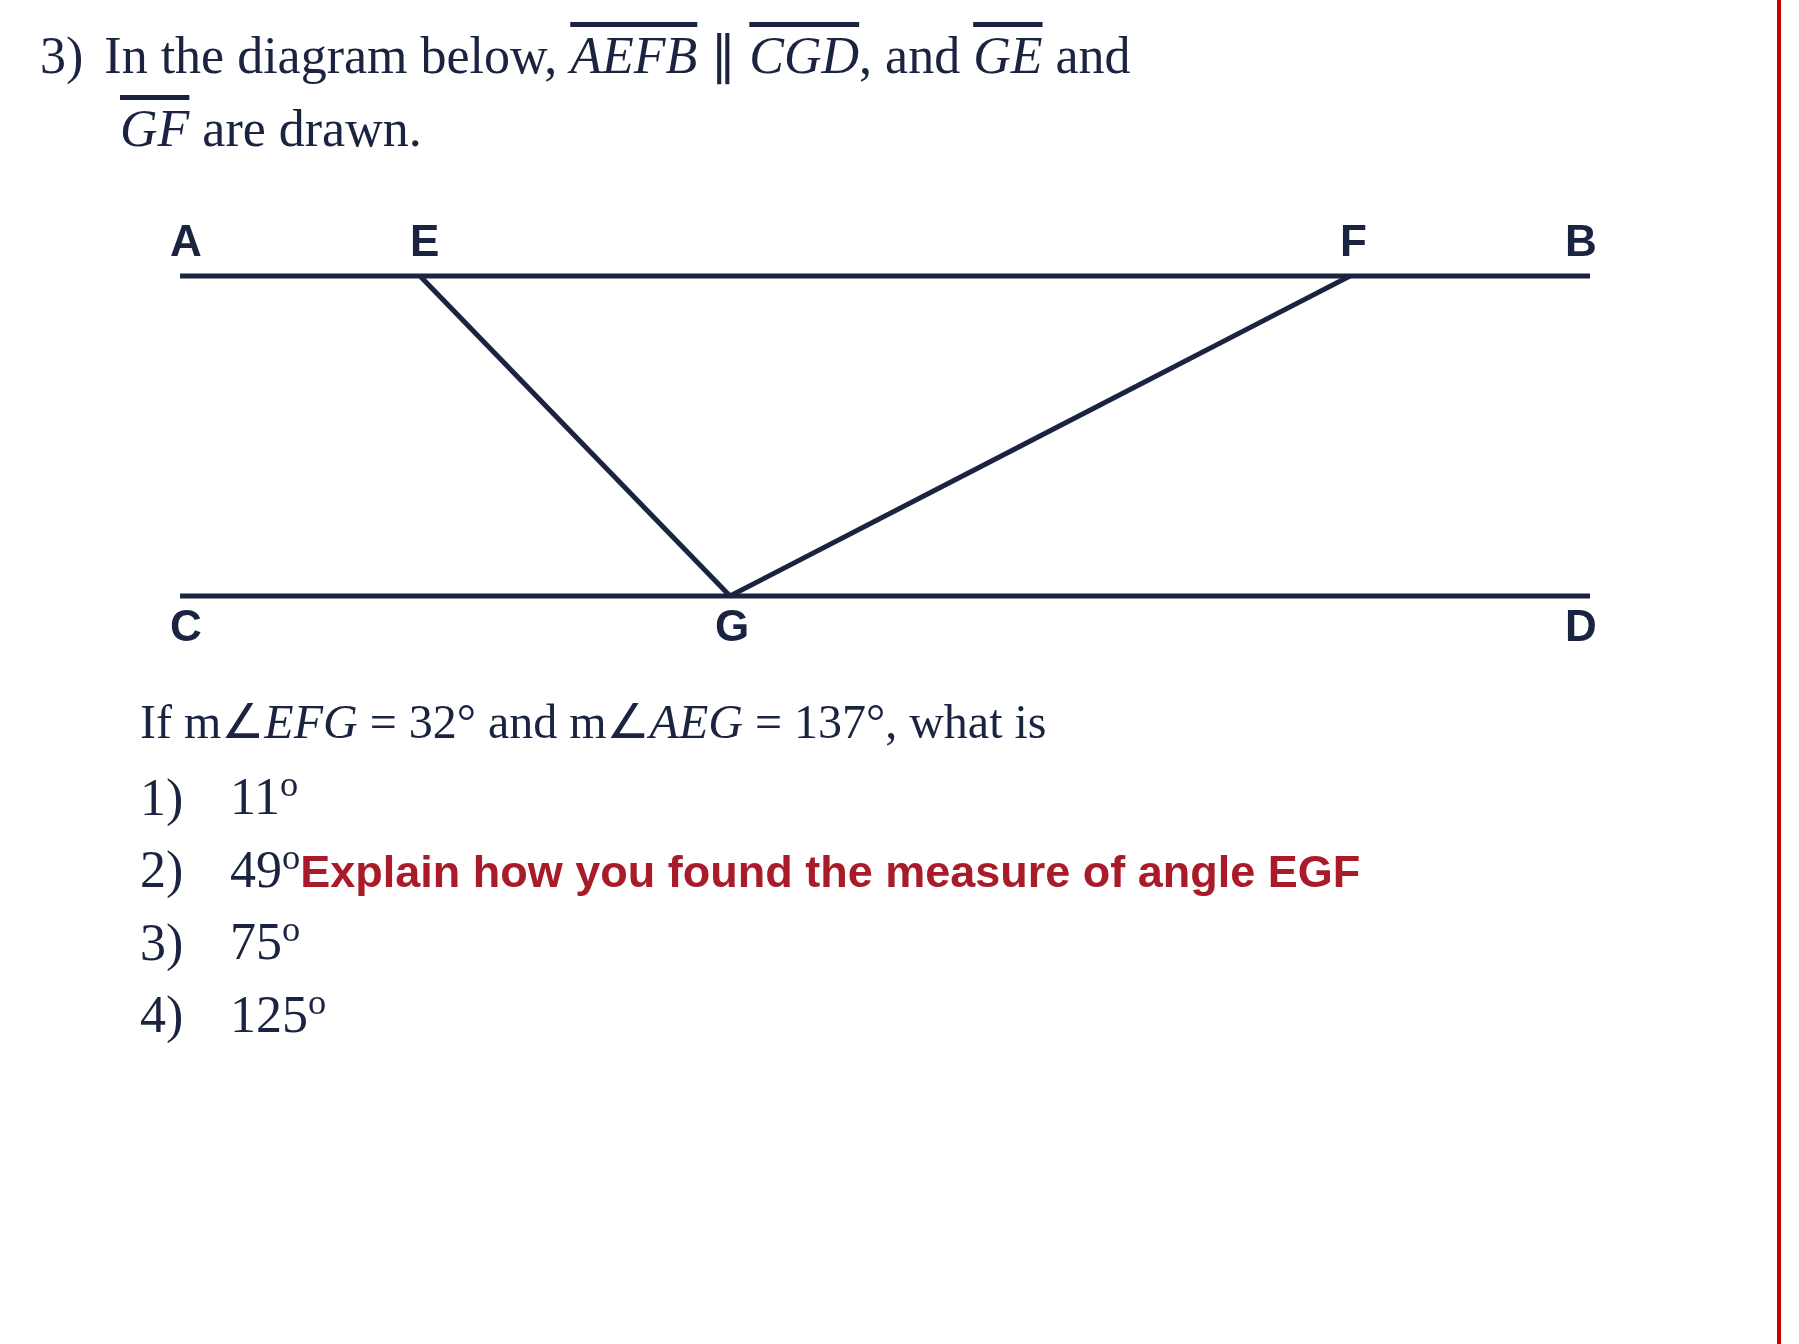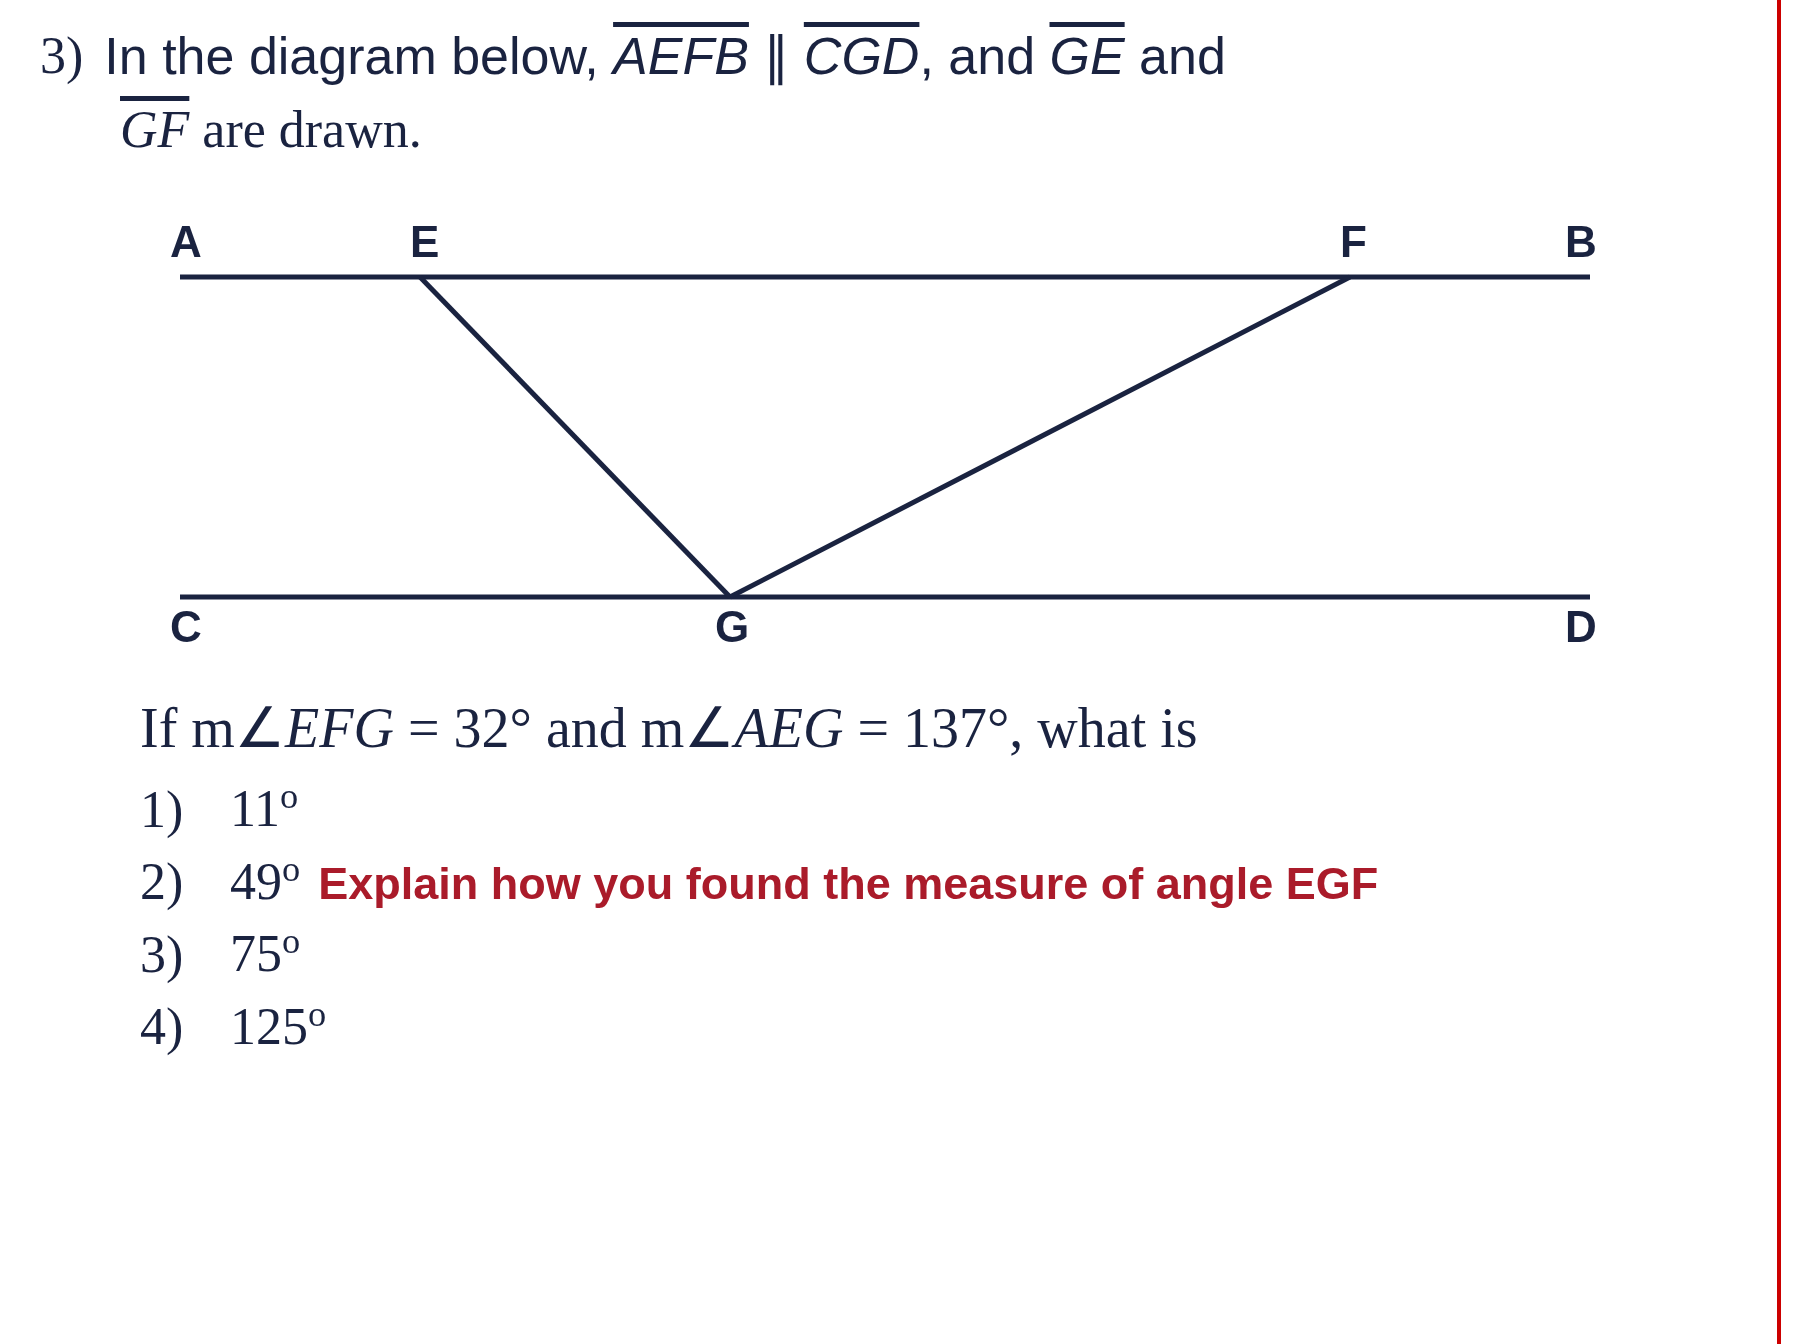--- a/index.html
+++ b/index.html
@@ -27,41 +27,41 @@
       font-size: 52px;
       color: #1a2340;
       font-family: 'Times New Roman', serif;
       display: inline-block;
       vertical-align: top;
       margin-right: 8px;
     }
     .question-text {
       font-size: 52px;
       color: #1a2340;
-      font-family: Liberation Sans, sans-serif;
+      font-family: Liberation Serif, serif;
       display: inline;
     }
     .question-line {
       font-size: 52px;
       color: #1a2340;
       line-height: 1.4;
     }
     .overline {
       text-decoration: overline;
       display: inline-block;
     }
     .diagram {
       margin-top: 50px;
       margin-left: 120px;
       margin-bottom: 40px;
     }
     .question-body {
       margin-left: 100px;
       margin-top: 30px;
-      font-size: 56px;
+      font-size: 48px;
       color: #1a2340;
       line-height: 1.35;
     }
     .options-list {
       margin-left: 100px;
       margin-top: 6px;
     }
     .option-row {
       font-size: 52px;
       color: #1a2340;
@@ -78,21 +78,20 @@
     }
     .deg {
       font-size: 0.7em;
       vertical-align: super;
     }
     .annotation {
       font-family: Arial, Helvetica, sans-serif;
       font-weight: bold;
       color: #aa1b2a;
       font-size: 45px;
-      margin-left: 18px;
     }
     .italic {
       font-style: italic;
     }
     .svg-label {
       font-family: Arial, Helvetica, sans-serif;
       font-weight: bold;
       fill: #1a2340;
       font-size: 44px;
     }

